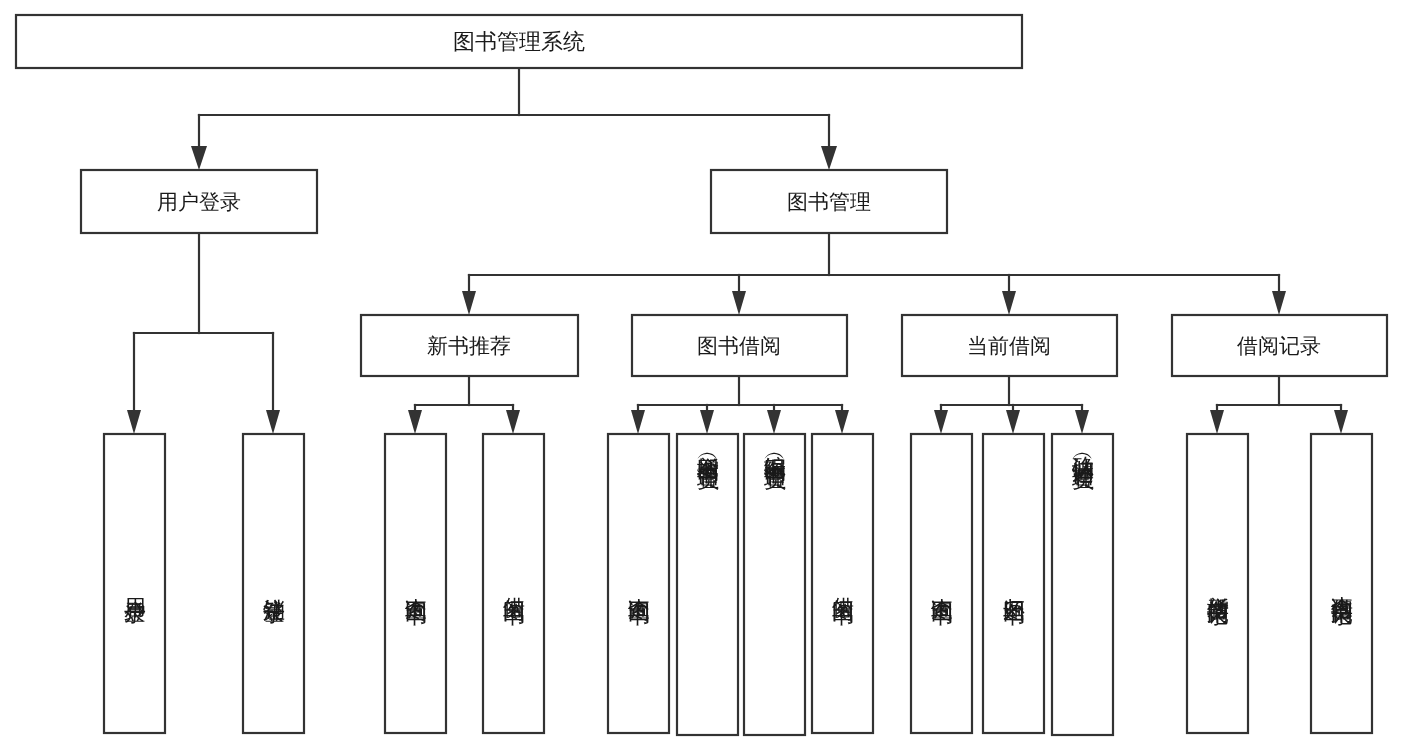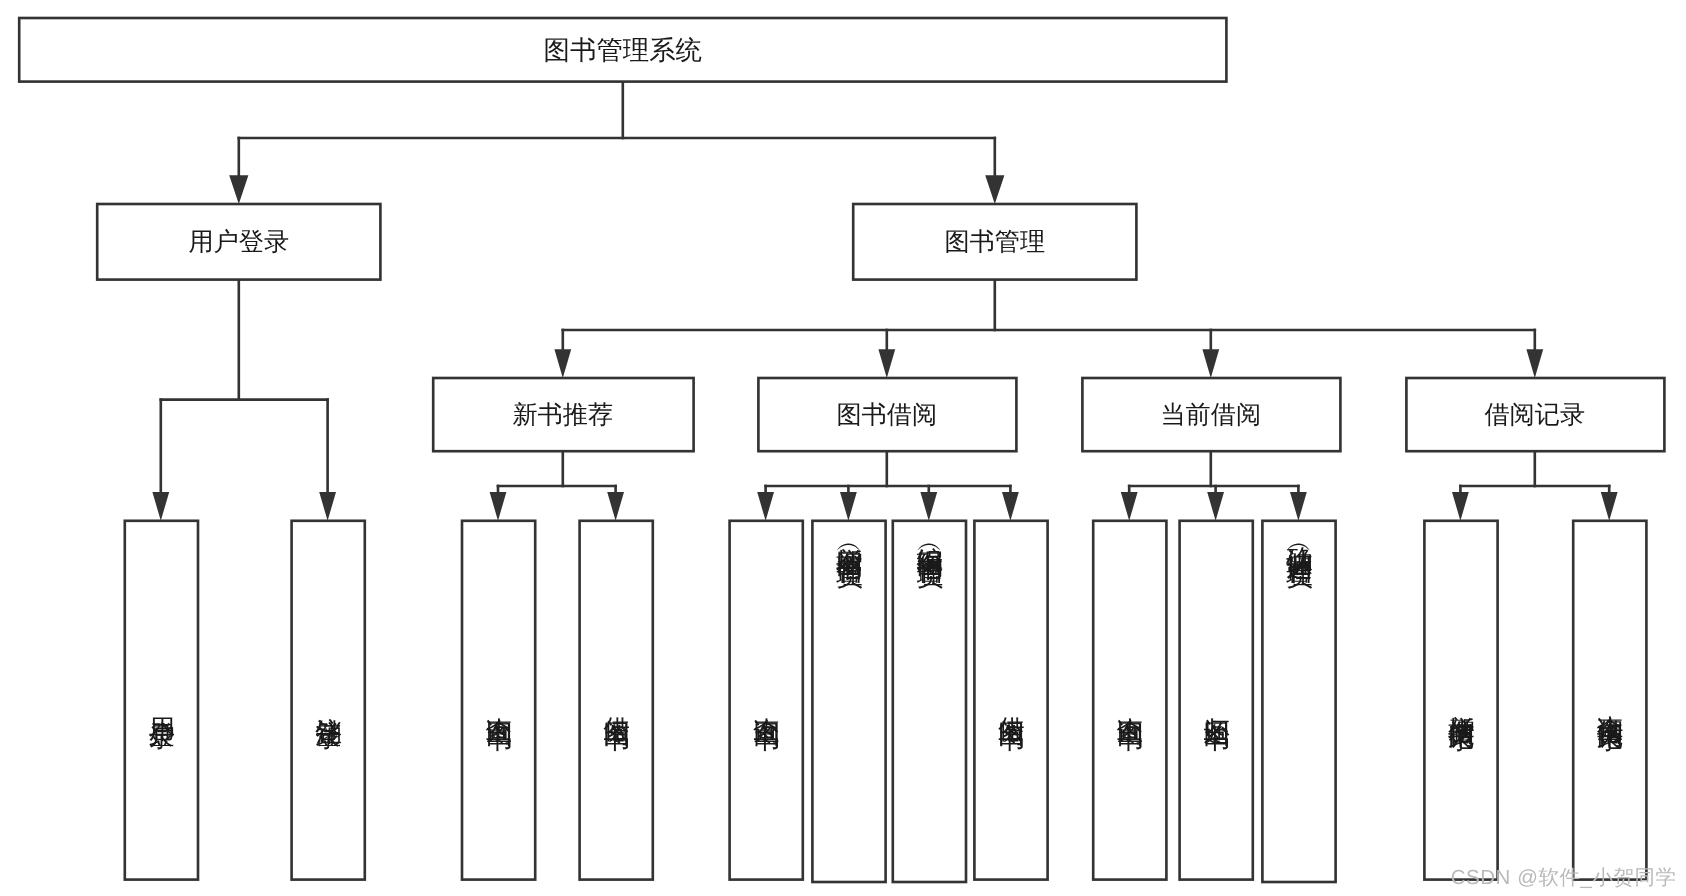--- a/index.html
+++ b/index.html
@@ -246,15 +246,14 @@
   <div class="leaf-label" style="left:1052px; top:438px; width:61px; height:297px; align-items:flex-start;">
     <span>确认归还（管理员）</span>
   </div>
   <div class="leaf-label" style="left:1187px; top:434px; width:61px; height:299px;">
     <span>新增借阅记录</span>
   </div>
   <div class="leaf-label" style="left:1311px; top:434px; width:61px; height:299px;">
     <span>查询借阅记录</span>
   </div>
 
-  <div class="watermark">CSDN @软件_小贺同学</div>
 
 </div>
 
 </body></html>

